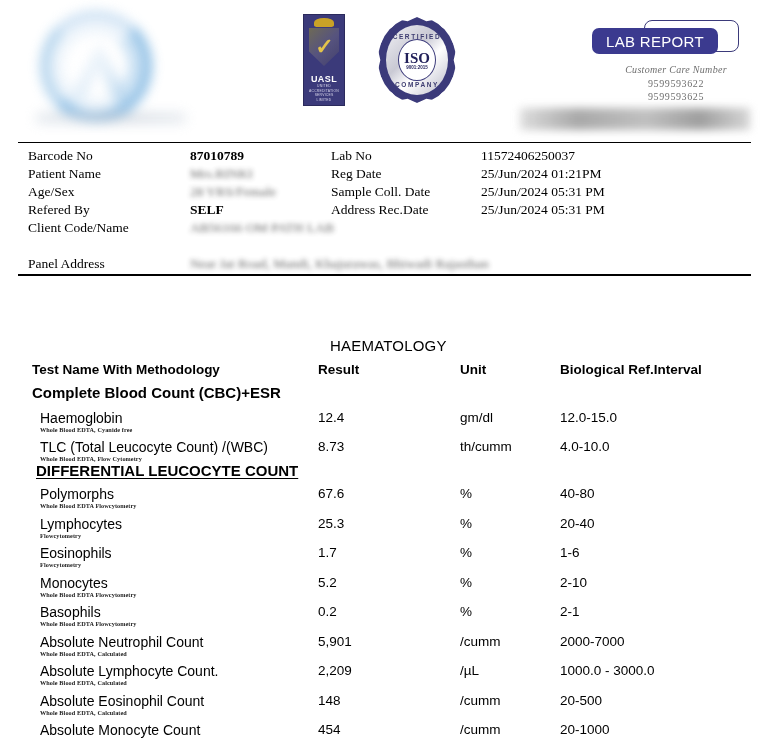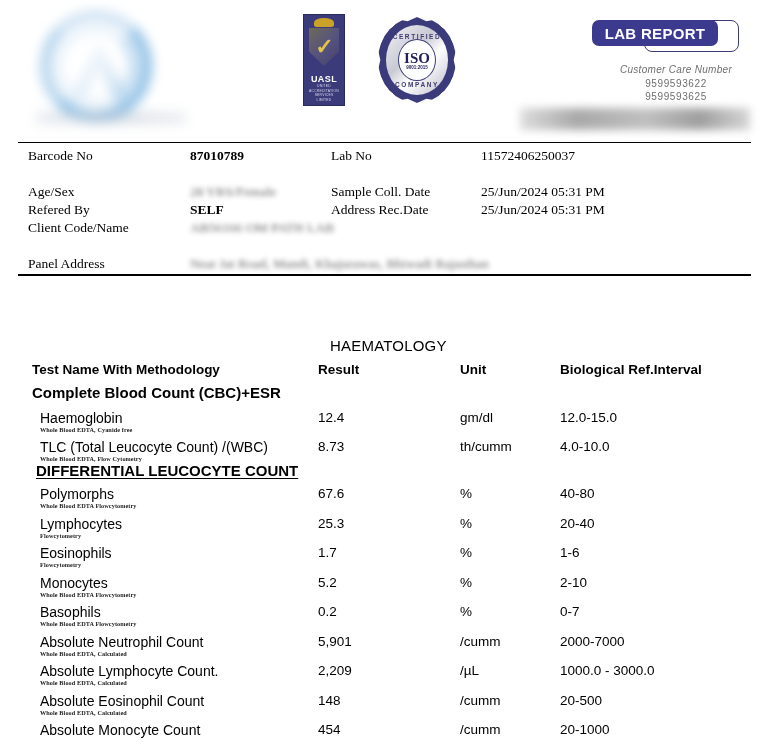--- a/index.html
+++ b/index.html
@@ -176,42 +176,42 @@
   .lab-badge-ghost {
     position: absolute;
     left: 52px; top: 4px;
     width: 93px; height: 30px;
     border: 1.6px solid #3b3a7a;
     border-radius: 8px;
     background: #fff;
   }
   .lab-badge {
     position: absolute;
-    left: 0; top: 4px;
+    left: 0; top: 12px;
     width: 126px; height: 26px;
     background: #3b3a8f;
     border-radius: 7px;
     color: #ffffff;
     font-size: 15px;
-    font-weight: bold;
+    font-weight: normal;
     letter-spacing: .3px;
     display: flex;
     align-items: center;
     justify-content: center;
   }
 
   
   .care {
     position: absolute;
     left: 596px;
     top: 63px;
     width: 160px;
     text-align: center;
     color: #6e6e6e;
-    font-family: Liberation Sans, sans-serif;
+    font-family: Liberation Serif, serif;
     font-size: 10px;
     line-height: 13.5px;
     font-style: italic;
     letter-spacing: .3px;
   }
   .care-num { font-style: normal; letter-spacing: .6px; }
 
   
   .blur-bar {
     position: absolute;
@@ -393,20 +393,26 @@
 
 <div class="rule-top"></div>
 
 <div class="patient">
     <div class="pt-row" style="top: 0px;">
       <span class="pt-label">Barcode No</span>
       <span class="pt-value">87010789</span>
       <span class="pt-label2">Lab No</span>
       <span class="pt-value2">11572406250037</span>
     </div>
+    <div class="pt-row" style="top: 18px;">
+      <span class="pt-label">Patient Name</span>
+      <span class="pt-value plain"><span class="redacted">Mrs.RINKI</span></span>
+      <span class="pt-label2">Reg Date</span>
+      <span class="pt-value2">25/Jun/2024 01:21PM</span>
+    </div>
     <div class="pt-row" style="top: 36px;">
       <span class="pt-label">Age/Sex</span>
       <span class="pt-value plain"><span class="redacted">28 YRS/Female</span></span>
       <span class="pt-label2">Sample Coll. Date</span>
       <span class="pt-value2">25/Jun/2024 05:31 PM</span>
     </div>
     <div class="pt-row" style="top: 54px;">
       <span class="pt-label">Refered By</span>
       <span class="pt-value">SELF</span>
       <span class="pt-label2">Address Rec.Date</span>
@@ -479,21 +485,21 @@
       <div class="t-method" style="top: 16px;">Whole Blood EDTA Flowcytometry</div>
       <div class="t-result">5.2</div>
       <div class="t-unit">%</div>
       <div class="t-ref">2-10</div>
     </div>
     <div class="test-row" style="top: 604px;">
       <div class="t-name">Basophils</div>
       <div class="t-method" style="top: 16px;">Whole Blood EDTA Flowcytometry</div>
       <div class="t-result">0.2</div>
       <div class="t-unit">%</div>
-      <div class="t-ref">0-7</div>
+      <div class="t-ref">2-1</div>
     </div>
     <div class="test-row" style="top: 633.5px;">
       <div class="t-name">Absolute Neutrophil Count</div>
       <div class="t-method" style="top: 16px;">Whole Blood EDTA, Calculated</div>
       <div class="t-result">5,901</div>
       <div class="t-unit">/cumm</div>
       <div class="t-ref">2000-7000</div>
     </div>
     <div class="test-row" style="top: 663px;">
       <div class="t-name">Absolute Lymphocyte Count.</div>

